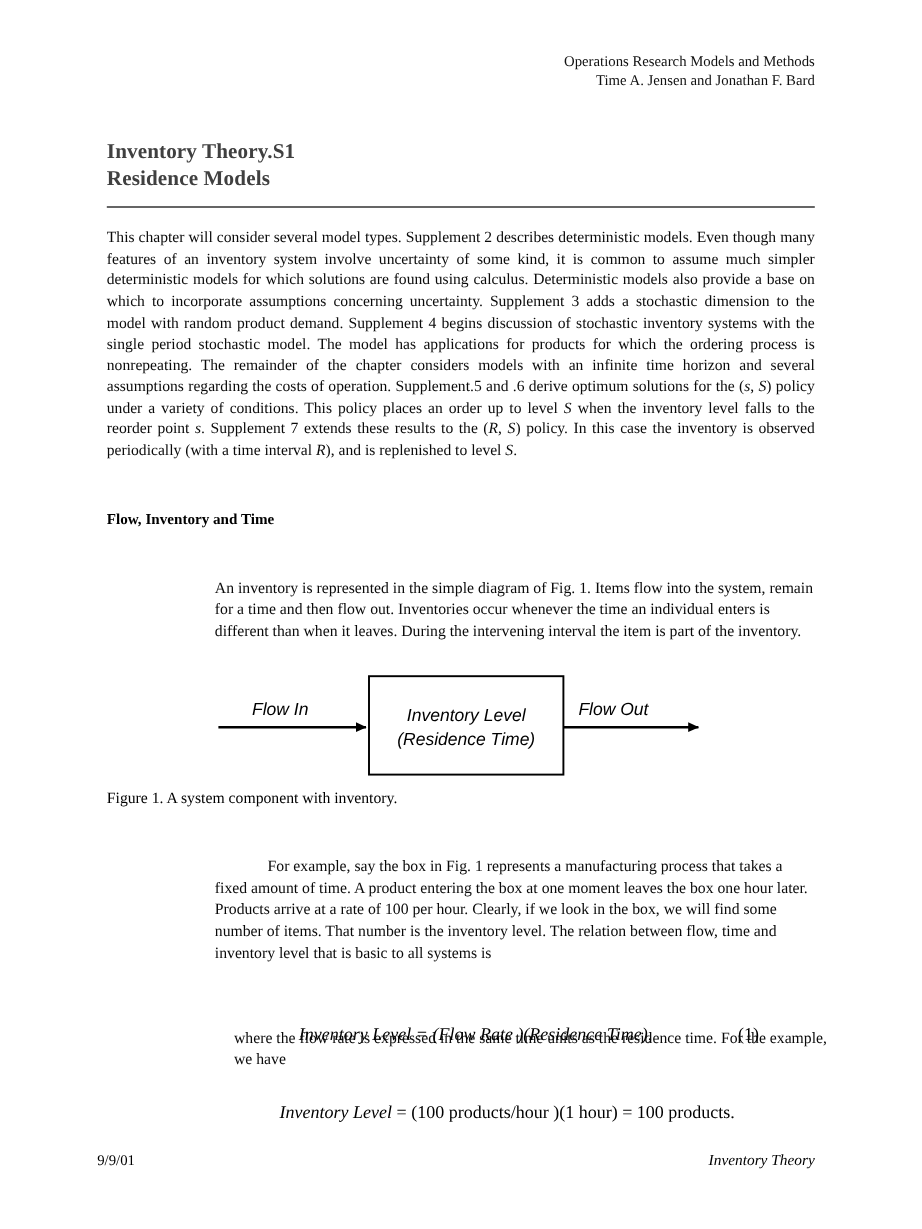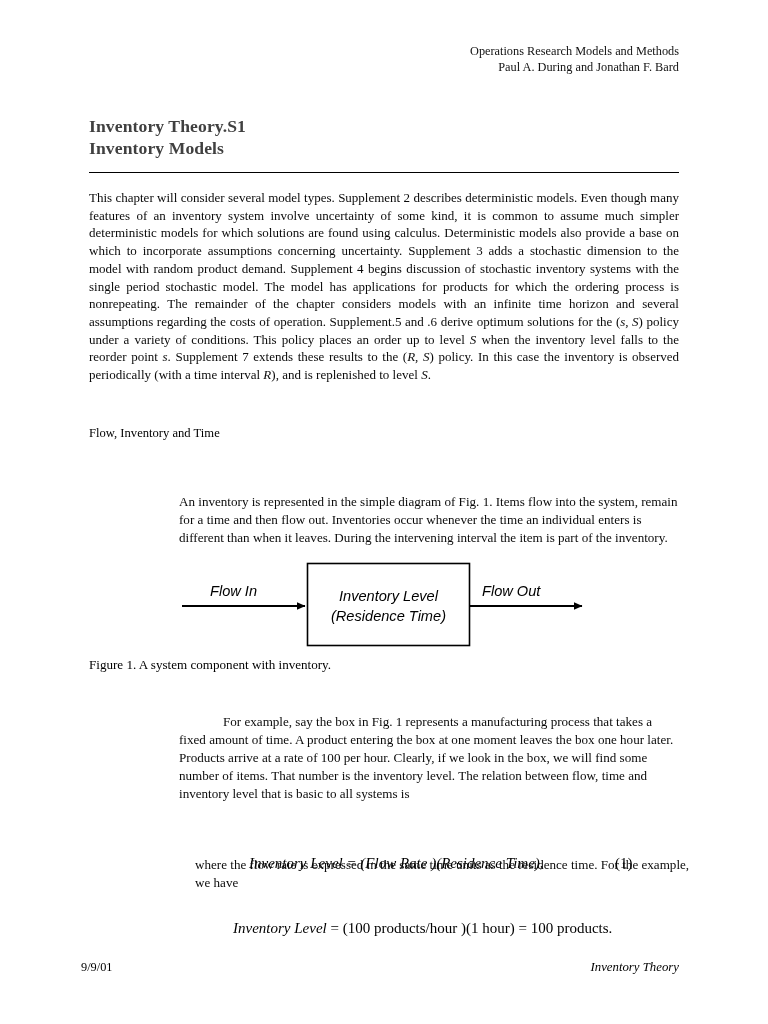--- a/index.html
+++ b/index.html
@@ -72,35 +72,35 @@
     text-justify: inter-word;
     color: #0a0a0a;
   }
   .body-just > span { display: inline; }
 
   .section-head {
     position: absolute;
     left: 89px;
     top: 425px;
     font-size: 12.6px;
-    font-weight: normal;
+    font-weight: bold;
     line-height: 16px;
   }
 
   
   .indent-block {
     position: absolute;
     left: 179px;
     width: 500px;
     font-size: 13.1px;
     line-height: 17.9px;
     text-align: left;
     color: #0a0a0a;
   }
-  #para-inventory { top: 480px; }
+  #para-inventory { top: 468px; }
   #para-example   { top: 700px; text-indent: 44px; }
   #para-where     { top: 843px; text-indent: 0; margin-left: 16px; }
 
   
   .figure {
     position: absolute;
     left: 0;
     top: 0;
     width: 768px;
     height: 1024px;
@@ -145,26 +145,26 @@
     font-style: italic;
   }
 </style>
 </head>
 <body>
 
 <div class="page">
 
   <div class="runhead">
     <div>Operations Research Models and Methods</div>
-    <div>Paul A. During and Jonathan F. Bard</div>
+    <div>Time A. Jensen and Jonathan F. Bard</div>
   </div>
 
   <div class="title-block">
     <div class="title-line">Inventory Theory.S1</div>
-    <div class="title-line">Inventory Models</div>
+    <div class="title-line">Residence Models</div>
   </div>
   <div class="rule"></div>
 
   <p class="body-just">
     <span>This chapter will consider several model types.  Supplement 2 describes deterministic models.  Even though many features of an inventory system involve uncertainty of some kind, it is common to assume much simpler deterministic models for which solutions are found using calculus.  Deterministic models also provide a base on which to incorporate assumptions concerning uncertainty.  Supplement 3 adds a stochastic dimension to the model with random product demand.  Supplement 4 begins discussion of stochastic inventory systems with the single period stochastic model.  The model has applications for products for which the ordering process is nonrepeating.  The remainder of the chapter considers models with an infinite time horizon and several assumptions regarding the costs of operation.  Supplement.5 and .6 derive optimum solutions for the (</span><span class="it">s</span><span>, </span><span class="it">S</span><span>) policy under a variety of conditions.  This policy places an order up to level </span><span class="it">S</span><span> when the inventory level falls to the reorder point </span><span class="it">s</span><span>.  Supplement 7 extends these results to the (</span><span class="it">R</span><span>, </span><span class="it">S</span><span>) policy.  In this case the inventory is observed periodically (with a time interval </span><span class="it">R</span><span>), and is replenished to level </span><span class="it">S</span><span>.</span>
   </p>
 
   <div class="section-head">Flow, Inventory and Time</div>
 
   <p class="indent-block" id="para-inventory">An inventory is represented in the simple diagram of Fig. 1.  Items flow into the system, remain for a time and then flow out.  Inventories occur whenever the time an individual enters is different than when it leaves.  During the intervening interval the item is part of the inventory.</p>

